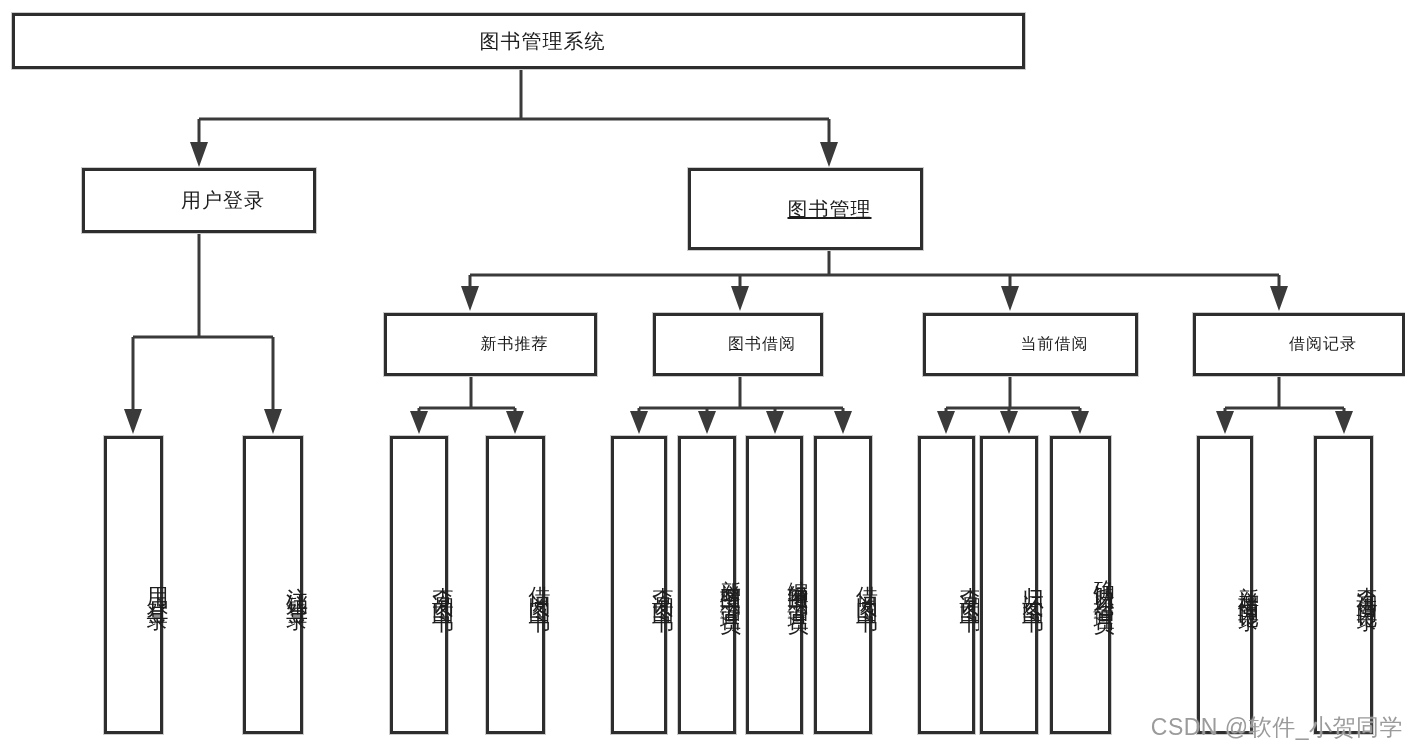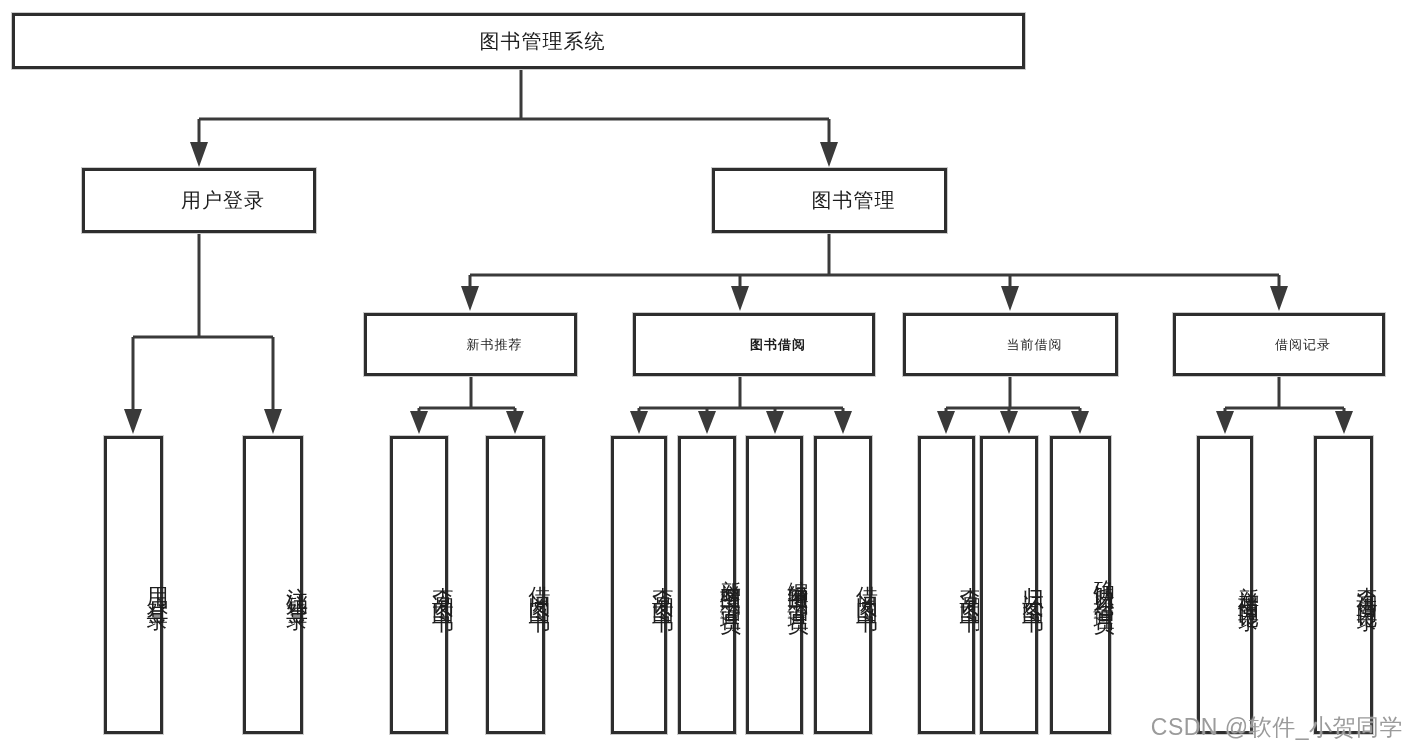--- a/index.html
+++ b/index.html
@@ -15,33 +15,33 @@
     position:absolute;
     box-sizing:border-box;
     background:#ffffff;
     border:3px solid #2e2e2e;
     box-shadow:0 0 0 1px #cdcdcd;
     display:flex;align-items:center;justify-content:center;
     color:#1d1d1d;
     padding-left:48px;
   }
   .node.h{font-size:20px;letter-spacing:1px;}
-  .node.h3{font-size:13px;letter-spacing:1px;}
+  .node.h3{font-size:16px;letter-spacing:1px;margin-left:20px;}
   .node.v{top:436px;height:298px;border-width:3px;}
   .node.v span{
     writing-mode:vertical-rl;
     font-size:22px;line-height:1;letter-spacing:8px;
   }
   .node.v.long span{font-size:21px;letter-spacing:5px;}
   
   #n-root        {left:12px;  top:13px;  width:1013px; height:56px;}
   #n-user-login  {left:82px;  top:168px; width:234px;  height:65px;}
-  #n-book-mgmt   {left:712px; top:168px; width:235px;  height:65px;}
+  #n-book-mgmt   {left:688px; top:168px; width:235px;  height:82px;text-decoration:underline;}
   #n-recommend   {left:364px; top:313px; width:213px;  height:63px;}
-  #n-borrow      {left:633px; top:313px; width:242px;  height:63px;font-weight:bold;}
+  #n-borrow      {left:633px; top:313px; width:170px;  height:63px;}
   #n-current     {left:903px; top:313px; width:215px;  height:63px;}
   #n-records     {left:1173px;top:313px; width:212px;  height:63px;}
   
   #l-a1{left:104px; width:59px;}
   #l-a2{left:243px; width:60px;}
   #l-b1{left:390px; width:58px;}
   #l-b2{left:486px; width:59px;}
   #l-c1{left:611px; width:56px;}
   #l-c2{left:678px; width:58px;}
   #l-c3{left:746px; width:57px;}

